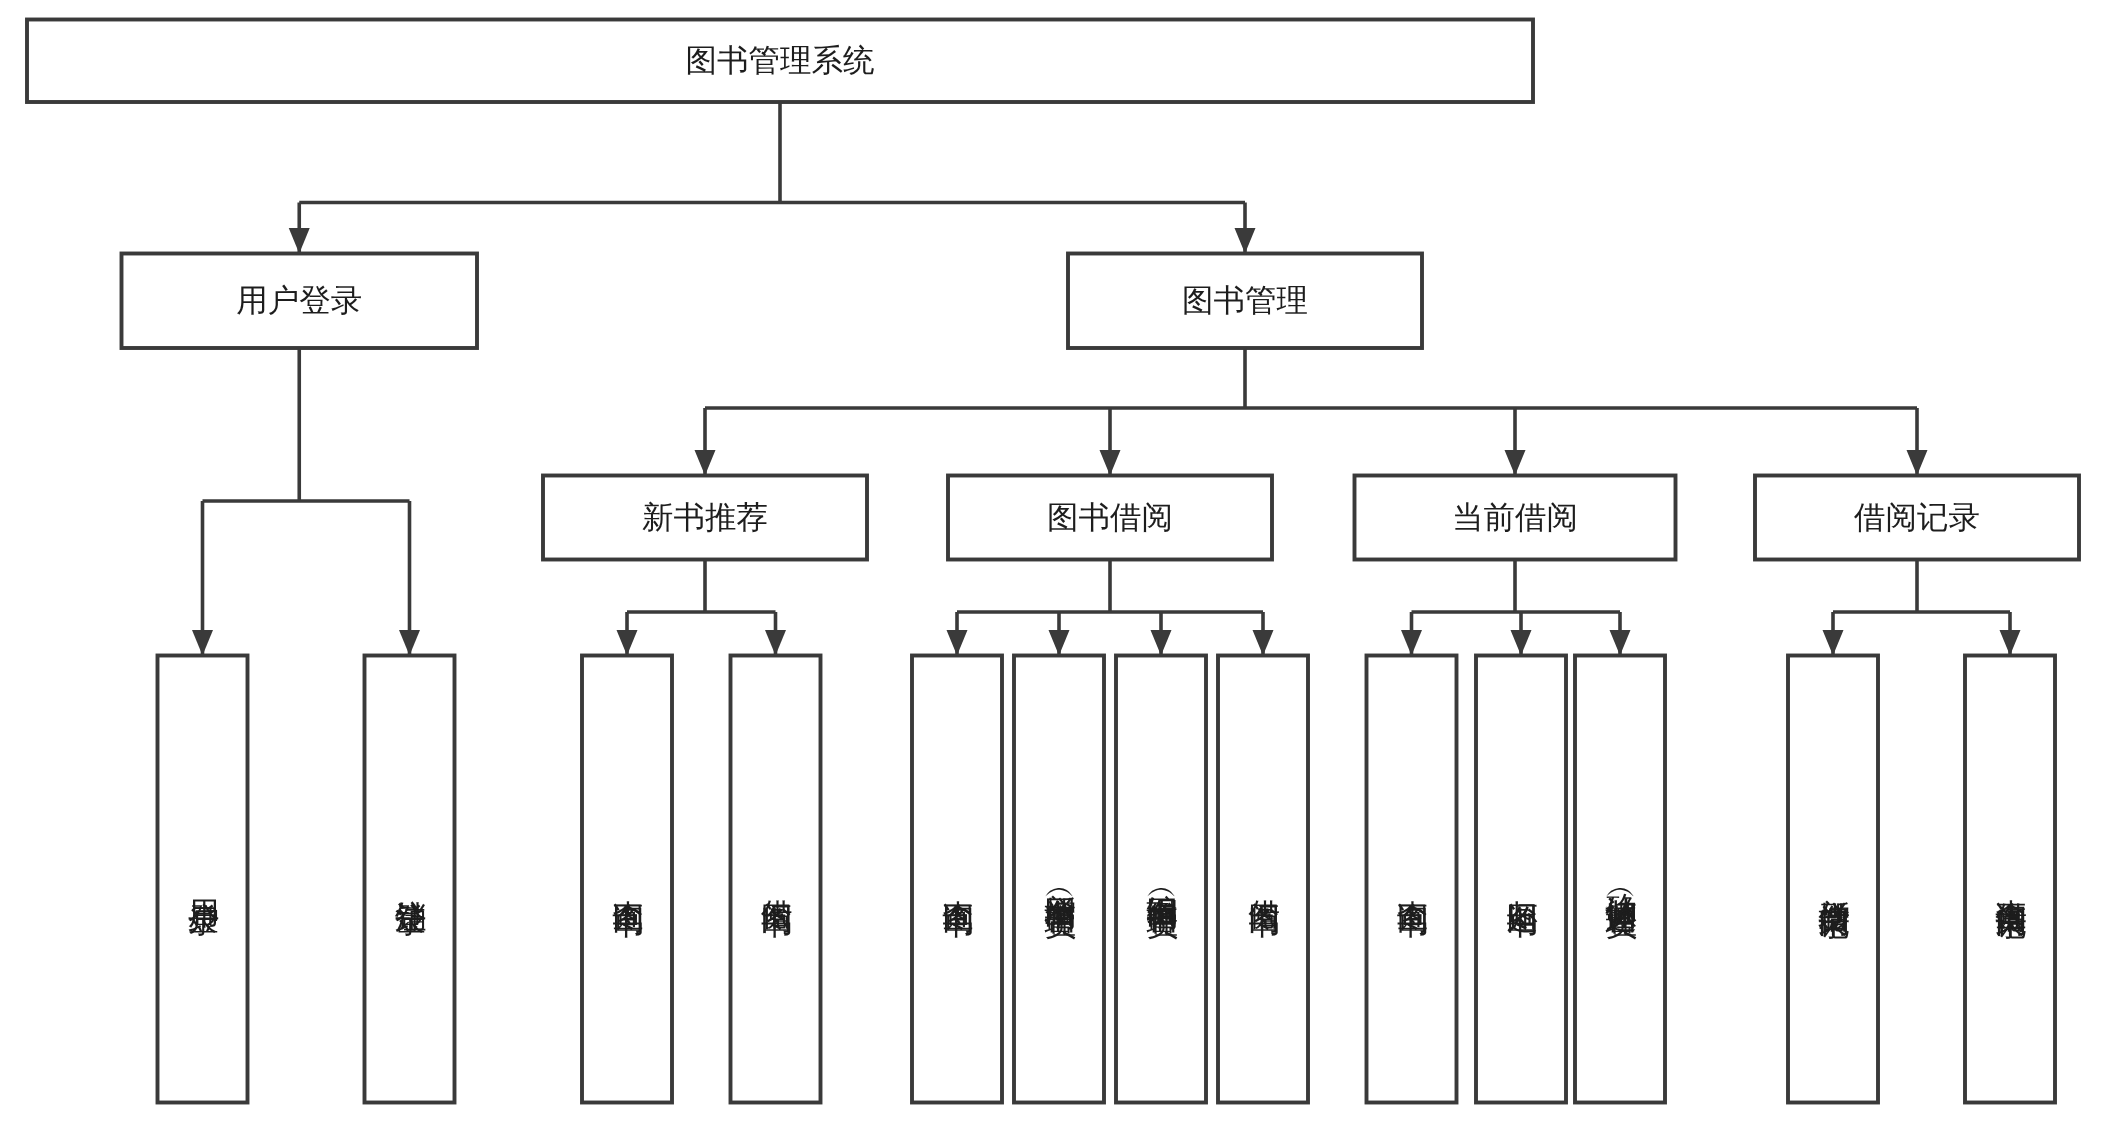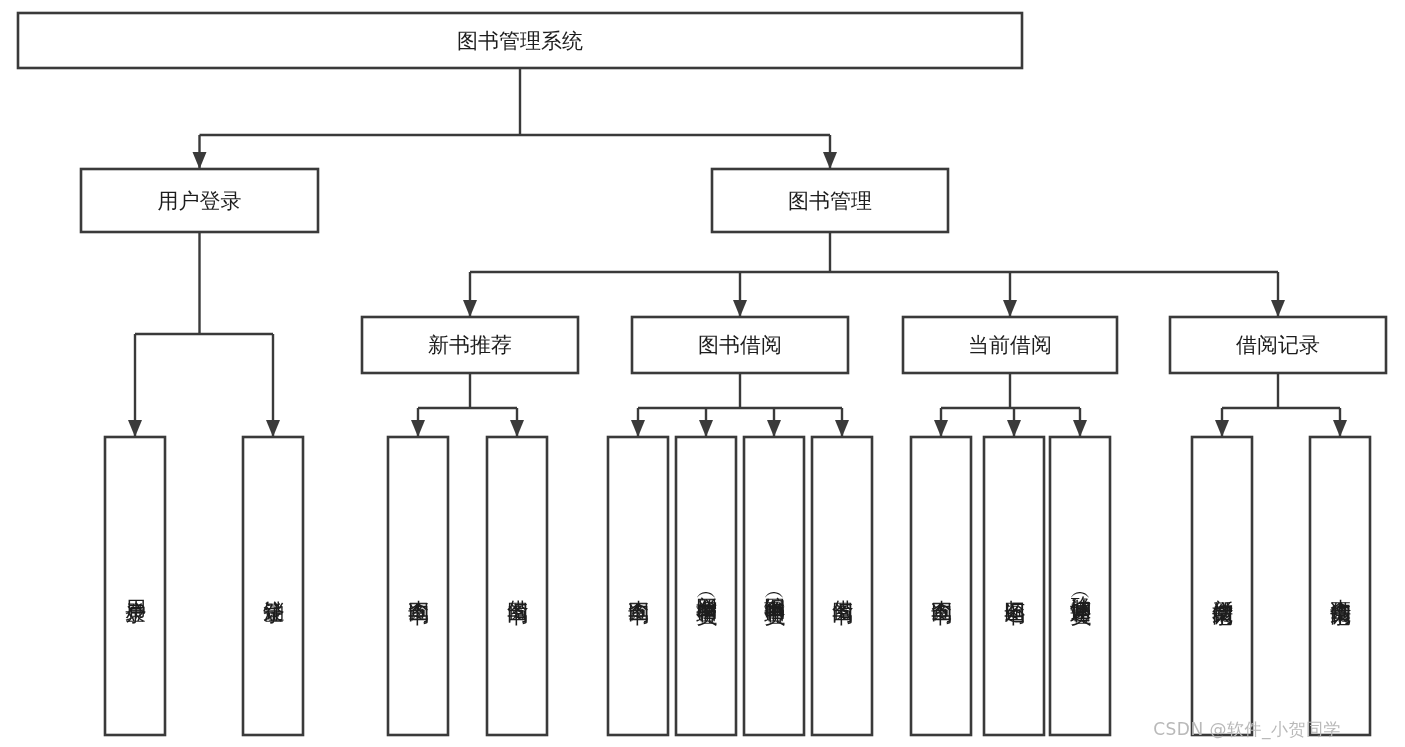--- a/index.html
+++ b/index.html
@@ -179,15 +179,14 @@
       <div class="leaf-label" style="left: 676px; top: 437px; width: 60px; height: 298px;">新增图书（管理员）</div>
       <div class="leaf-label" style="left: 744px; top: 437px; width: 60px; height: 298px;">编辑图书（管理员）</div>
       <div class="leaf-label" style="left: 812px; top: 437px; width: 60px; height: 298px;">借阅图书</div>
       <div class="leaf-label" style="left: 911px; top: 437px; width: 60px; height: 298px;">查询图书</div>
       <div class="leaf-label" style="left: 984px; top: 437px; width: 60px; height: 298px;">归还图书</div>
       <div class="leaf-label" style="left: 1050px; top: 437px; width: 60px; height: 298px;">确认归还（管理员）</div>
       <div class="leaf-label" style="left: 1192px; top: 437px; width: 60px; height: 298px;">新增借阅记录</div>
       <div class="leaf-label" style="left: 1310px; top: 437px; width: 60px; height: 298px;">查询借阅记录</div>
     </div>
 
-  <div class="watermark">CSDN @软件_小贺同学</div>
 
 </div>
 
 </body></html>

